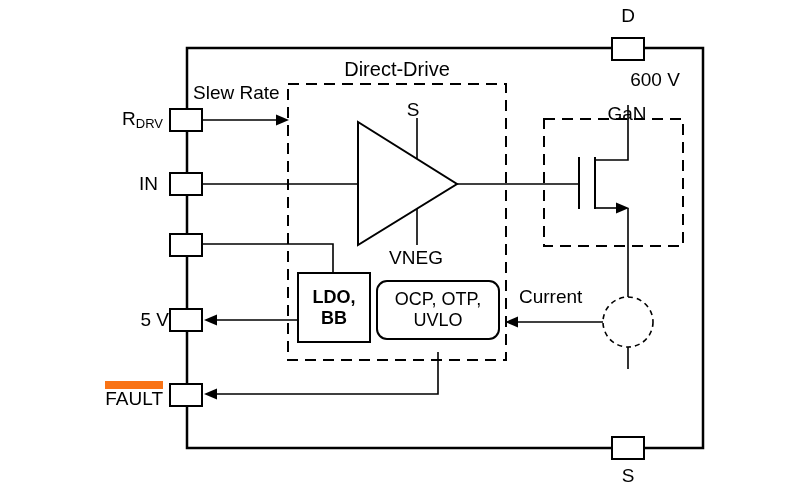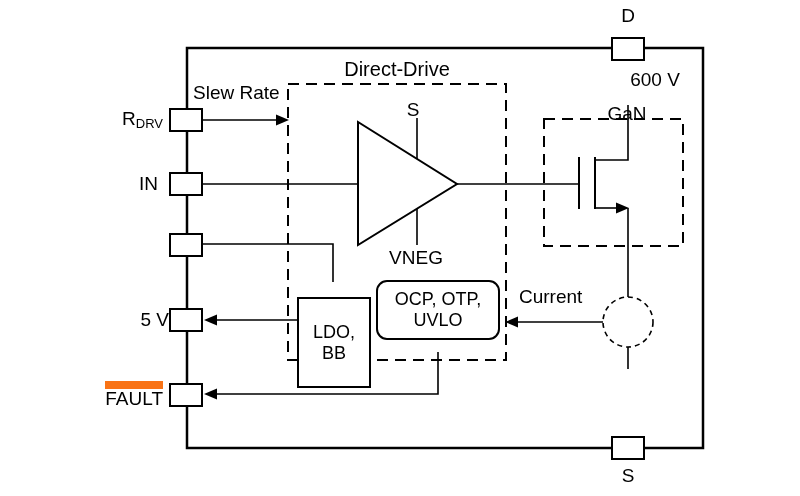--- a/index.html
+++ b/index.html
@@ -73,21 +73,21 @@
   </svg>
 
   <div class="pin" style="left:169px;top:108px;"></div>
   <div class="pin" style="left:169px;top:172px;"></div>
   <div class="pin" style="left:169px;top:233px;"></div>
   <div class="pin" style="left:169px;top:308px;"></div>
   <div class="pin" style="left:169px;top:383px;"></div>
   <div class="pin" style="left:611px;top:37px;"></div>
   <div class="pin" style="left:611px;top:436px;"></div>
 
-  <div class="blockbox" style="left:297px;top:297px;width:74px;height:91px;">
+  <div class="blockbox" style="left:297px;top:272px;width:74px;height:71px;font-weight:bold;">
     <div>LDO,</div>
     <div>BB</div>
   </div>
   <div class="blockbox" style="left:376px;top:280px;width:124px;height:60px;border-radius:11px;">
     <div>OCP, OTP,</div>
     <div>UVLO</div>
   </div>
 
   <div class="lbl big ctr" style="left:317px;top:59px;width:160px;">Direct-Drive</div>
 

